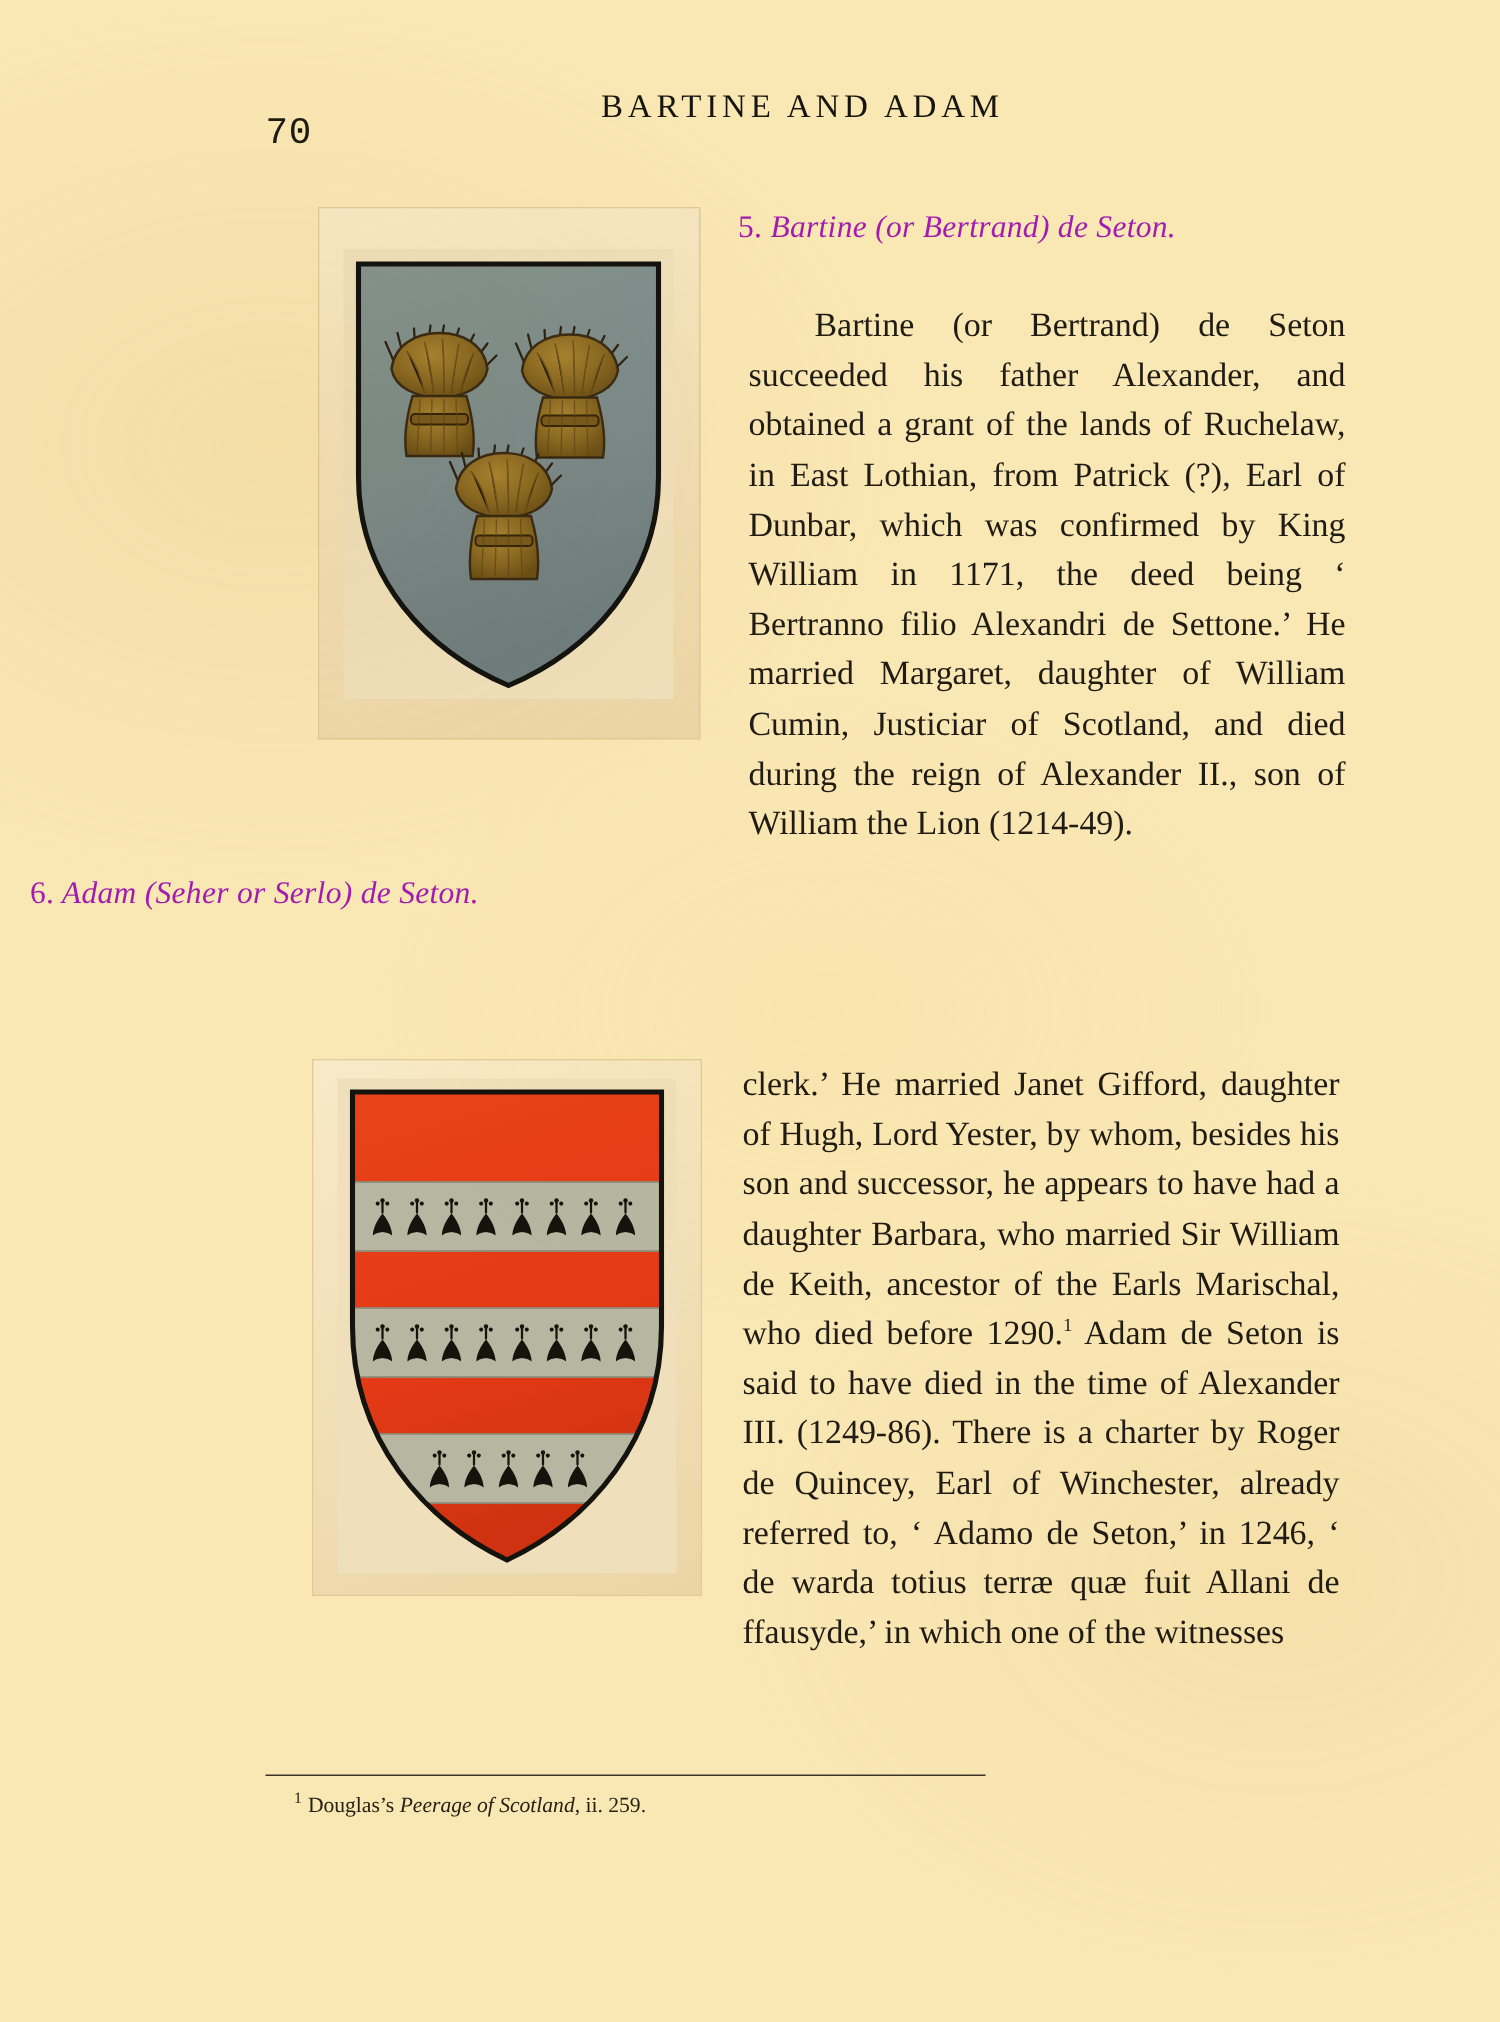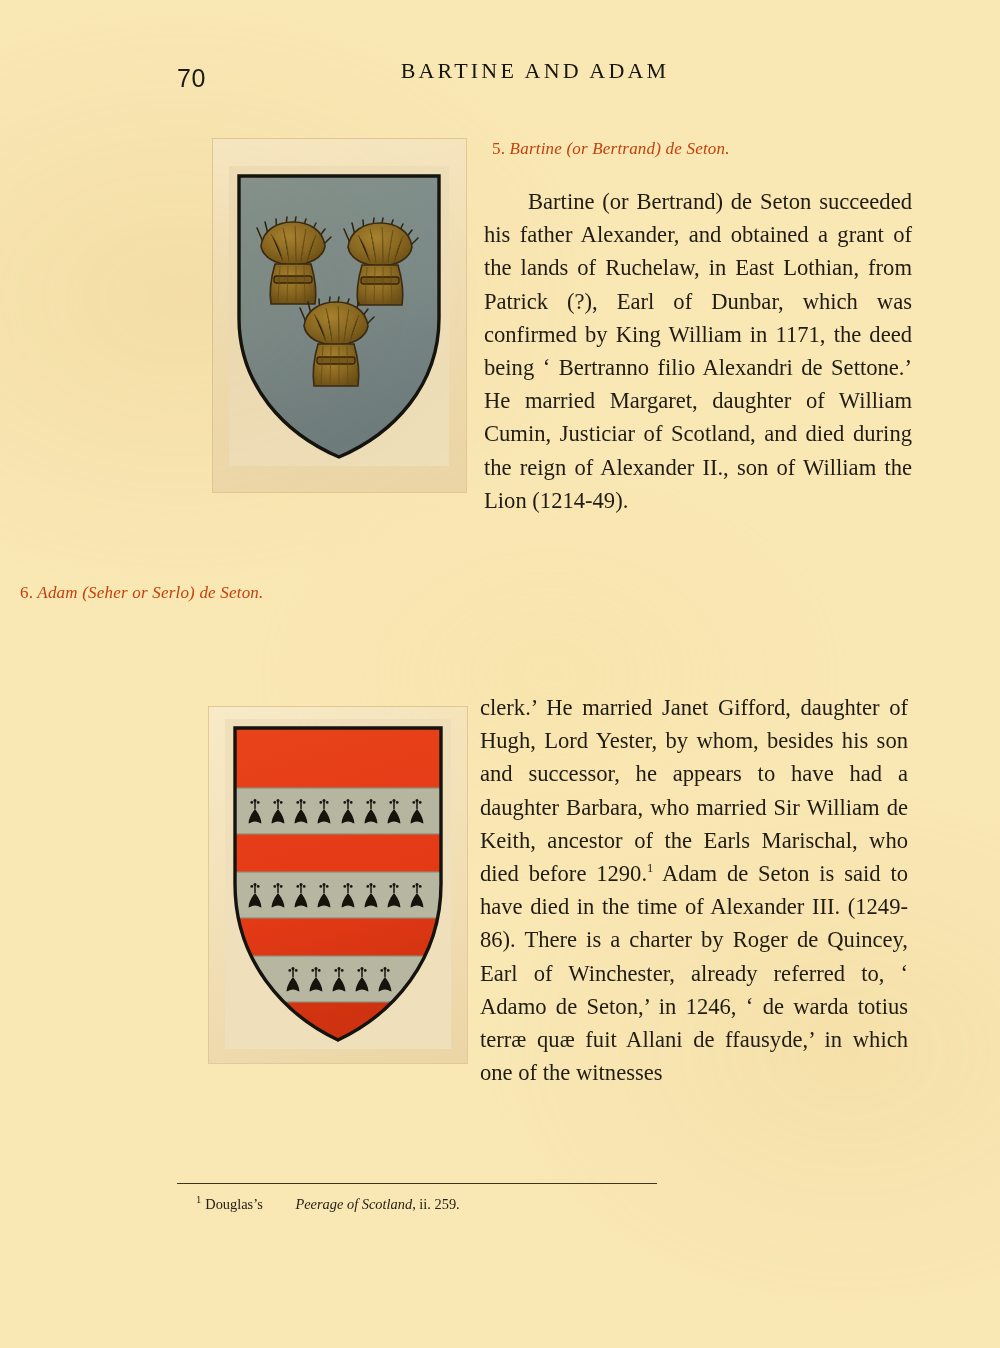--- a/index.html
+++ b/index.html
@@ -38,62 +38,62 @@
   .running-head {
     position: absolute;
     top: 58px;
     left: 0;
     right: 0;
     height: 34px;
   }
   .folio {
     position: absolute;
     left: 177px;
-    top: 6px;
-    font-family: Liberation Sans, sans-serif;
+    top: 16px;
+    font-family: Liberation Mono, monospace;
     font-size: 25px;
     letter-spacing: .5px;
     color: #1d1a13;
   }
   .head-title {
     position: absolute;
     left: 0;
     right: 0;
     top: 0;
     text-align: center;
     padding-left: 70px;
     font-size: 22px;
     letter-spacing: 3.2px;
     color: #17150f;
   }
 
   
   .sec-head {
     position: absolute;
     font-style: italic;
-    font-size: 17px;
-    color: #c2410c;
+    font-size: 21px;
+    color: #a21caf;
     white-space: nowrap;
     letter-spacing: .2px;
   }
   .sec-head .num { font-style: normal; }
   #sec5-head { top: 139px; left: 492px; }
   #sec6-head { top: 583px; left: 0; right: 0; padding-left: 20px; }
 
   
   .body-col {
     position: absolute;
     font-size: 22.6px;
     line-height: 33.2px;
     text-align: justify;
     text-align-last: left;
     color: #201c14;
     hyphens: manual;
   }
-  .body-col p { margin: 0; }
+  .body-col p { margin: 15px; }
   .indent { text-indent: 44px; }
 
   
   #sec5-text {
     top: 185px;
     left: 484px;
     width: 428px;
   }
 
   
@@ -133,21 +133,21 @@
     font-size: 14.4px;
     line-height: 20px;
     color: #262114;
     white-space: nowrap;
   }
   .footnote .fn-mark {
     font-size: 10.5px;
     vertical-align: super;
     margin-right: 4px;
   }
-  .footnote i { font-style: italic; margin-left: 29px; }
+  .footnote i { font-style: italic; }
   sup.ref {
     font-size: 12.5px;
     vertical-align: super;
     line-height: 0;
   }
 
   
   .plate {
     position: absolute;
     background: #f1ddb0;

